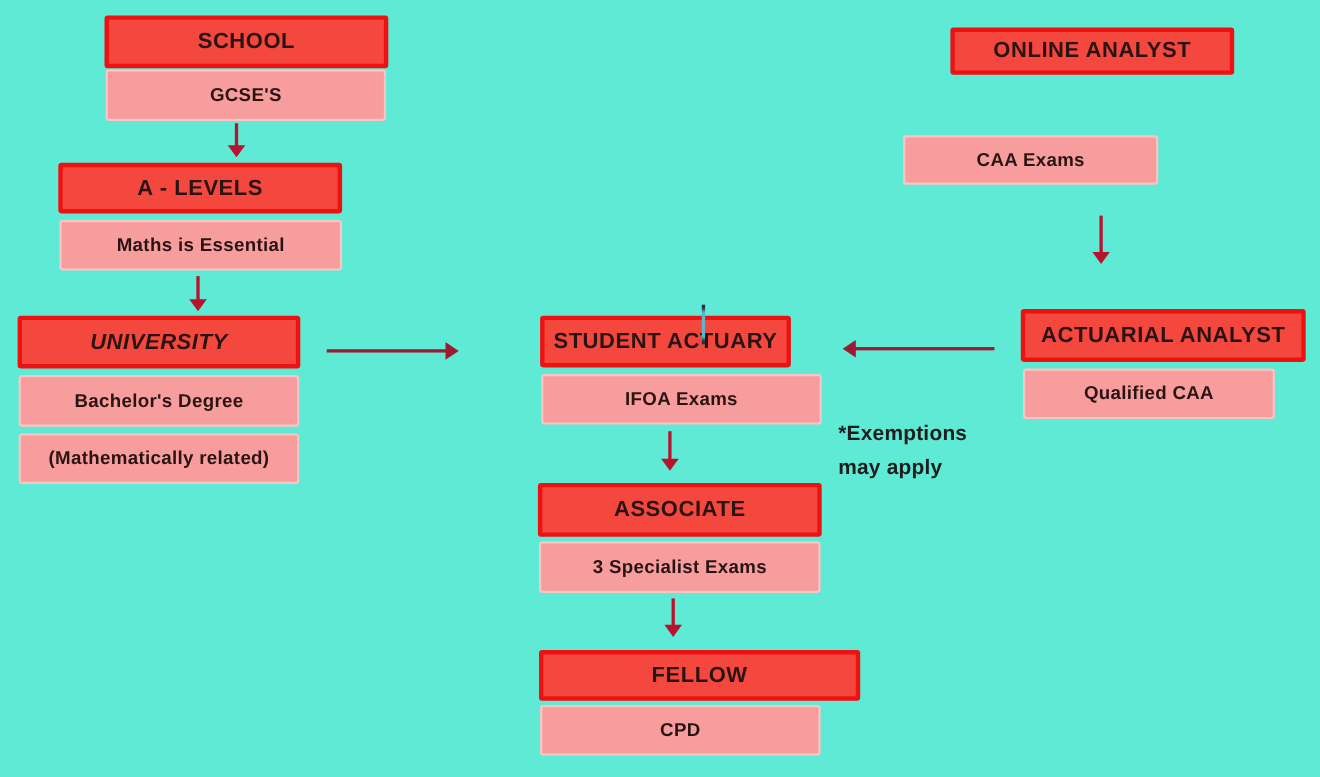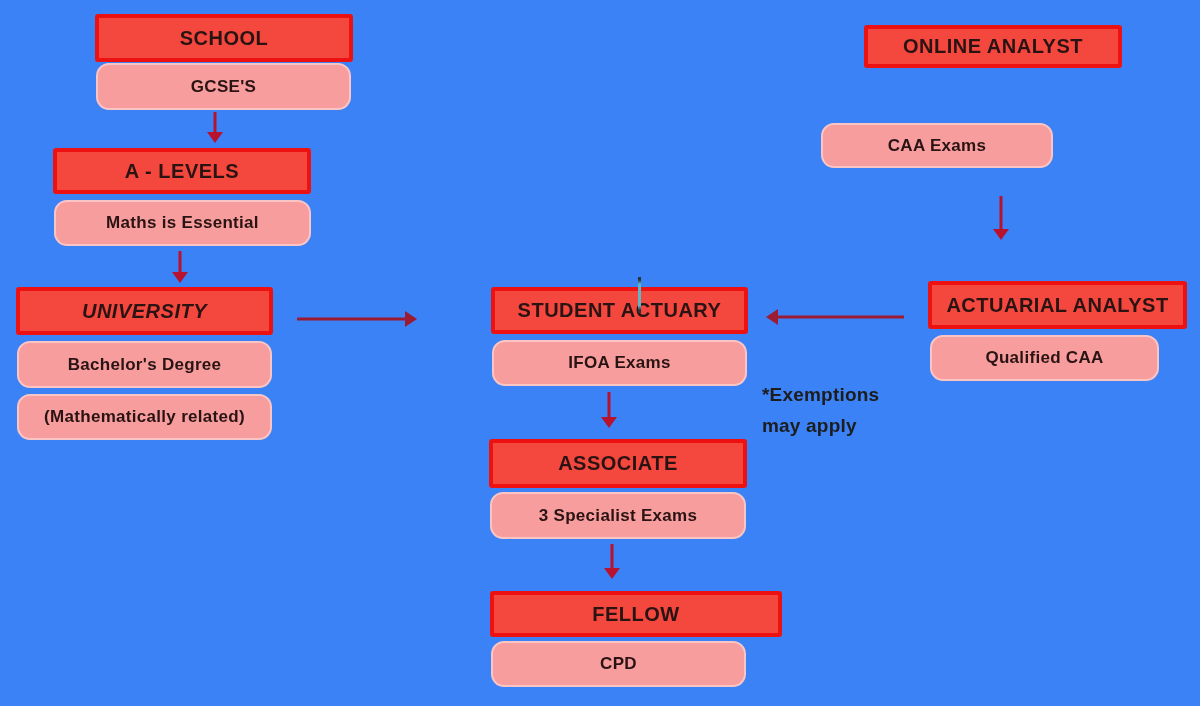--- a/index.html
+++ b/index.html
@@ -1,38 +1,38 @@
 <!DOCTYPE html>
 <html style="--box_fill: #f4473d; --box_border: #ee1111; --sub_fill: #f79d9d; --sub_border: #fbc5c5; --arrow_h: #9c1b33; --arrow_v: #b8122f; --text: #2a1313; --note_text: #1d1d1d; --cursor: #5fb6c6; --cursor_dark: #27343a;"><head>
 <meta charset="utf-8">
 <style>
   * { margin:0; padding:0; box-sizing:border-box; }
   html,body { background:#ffffff; }
   .canvas {
     position:relative;
     width:1200px; height:706px;
-    background:#3b82f6;
+    background:#5eead4;
     font-family:"Liberation Sans", sans-serif;
     overflow:hidden;
   }
   .node-title {
     position:absolute;
     background:var(--box_fill,#f4473d);
     border:4px solid var(--box_border,#ee1111);
     border-radius:3px;
     display:flex; align-items:center; justify-content:center;
     font-weight:bold; font-size:20px;
     color:var(--text,#2a1313);
     letter-spacing:0.5px;
   }
   .node-sub {
     position:absolute;
     background:var(--sub_fill,#f79d9d);
     border:2px solid var(--sub_border,#fbc5c5);
-    border-radius:13px;
+    border-radius:3px;
     display:flex; align-items:center; justify-content:center;
     font-weight:bold; font-size:17px;
     color:var(--text,#2a1313);
     letter-spacing:0.3px;
   }
   
   .varrow { position:absolute; width:18px; }
   .varrow::before {
     content:""; position:absolute; left:50%; transform:translateX(-50%);
     top:0; bottom:8px; width:3px; background:var(--arrow_v,#b8122f);
@@ -85,21 +85,21 @@
   <div class="node-sub" style="left:54px; top:200px; width:257px; height:46px;">Maths is Essential</div>
 
   <div class="varrow" style="left:171px; top:251px; height:32px;"></div>
 
   <div class="node-title" style="left:16px; top:287px; width:257px; height:48px;font-style:italic;">UNIVERSITY</div>
   <div class="node-sub" style="left:17px; top:341px; width:255px; height:47px;">Bachelor's Degree</div>
   <div class="node-sub" style="left:17px; top:394px; width:255px; height:46px;">(Mathematically related)</div>
 
   <div class="harrow right" style="left:297px; top:310px; width:120px;"></div>
 
-  <div class="node-title" style="left:491px; top:287px; width:257px; height:47px;">STUDENT ACTUARY</div>
+  <div class="node-title" style="left:491px; top:287px; width:228px; height:47px;">STUDENT ACTUARY</div>
   <div class="node-sub" style="left:492px; top:340px; width:255px; height:46px;">IFOA Exams</div>
 
   <div class="cursor-artifact" style="left:638px; top:277px; height:36px;"></div>
 
   <div class="varrow" style="left:600px; top:392px; height:36px;"></div>
 
   <div class="node-title" style="left:489px; top:439px; width:258px; height:49px;">ASSOCIATE</div>
   <div class="node-sub" style="left:490px; top:492px; width:256px; height:47px;">3 Specialist Exams</div>
 
   <div class="varrow" style="left:603px; top:544px; height:35px;"></div>

